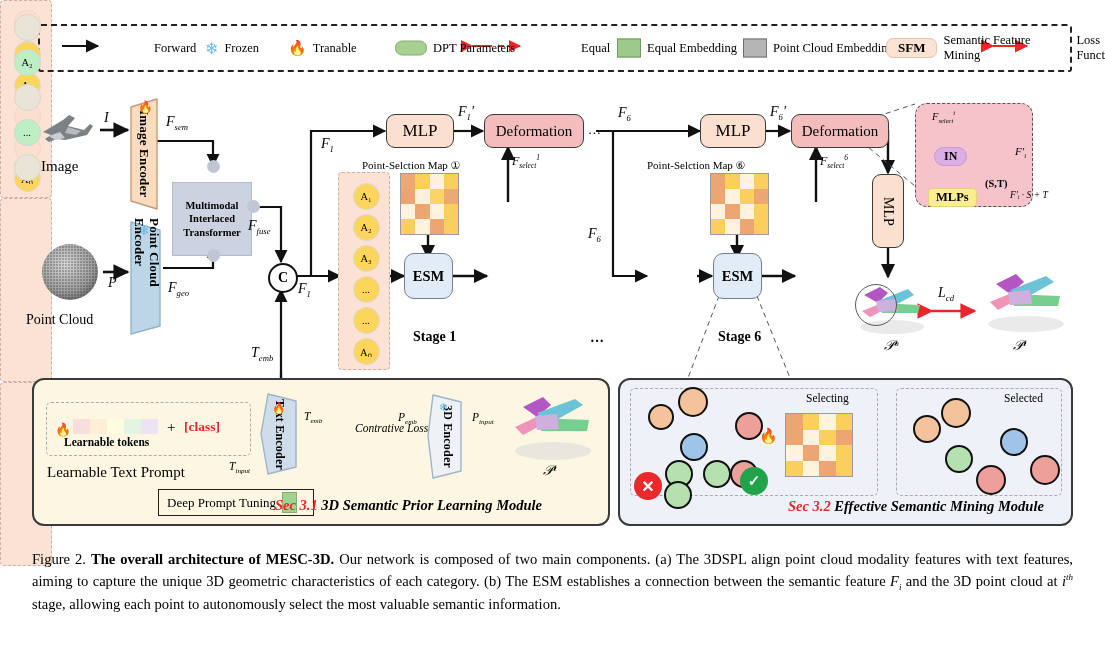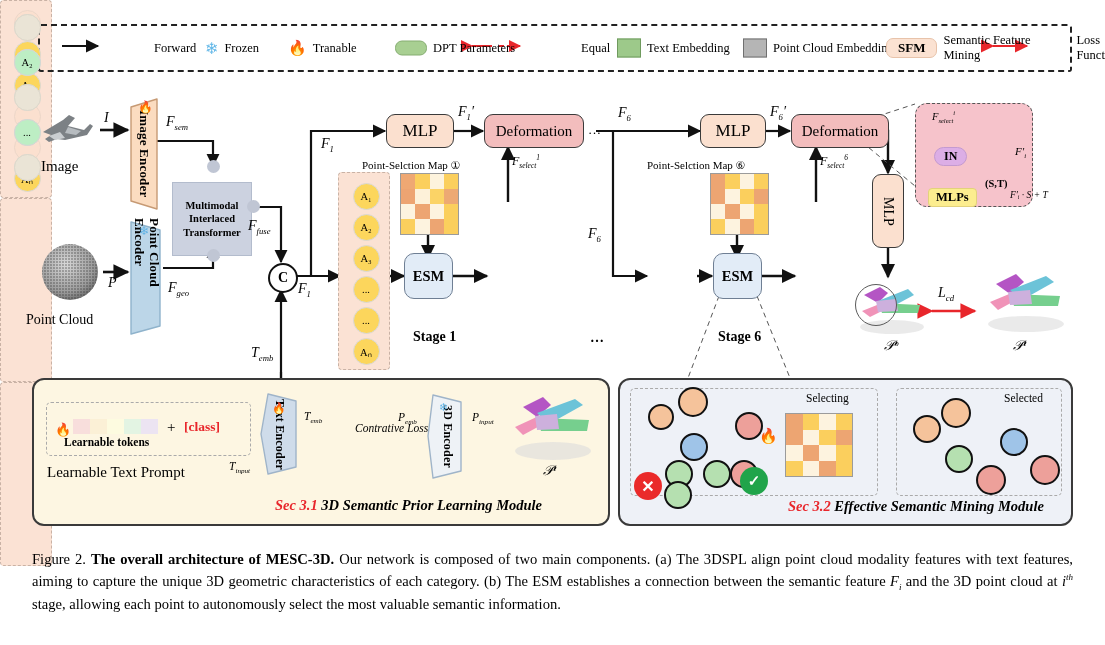--- a/index.html
+++ b/index.html
@@ -205,21 +205,21 @@
     <div class="lg-item" style="left:355px;">
       <span class="pill"></span>
       <span class="lg-txt">DPT Parameters</span>
     </div>
     <div class="lg-item" style="left:487px;">
       <span style="width:48px"></span>
         <span class="lg-txt">Equal</span>
     </div>
     <div class="lg-item" style="left:577px;">
       <span class="sw green"></span>
-      <span class="lg-txt">Text Embedding</span>
+      <span class="lg-txt">Equal Embedding</span>
     </div>
     <div class="lg-item" style="left:703px;">
       <span class="sw grey"></span>
       <span class="lg-txt">Point Cloud Embedding</span>
     </div>
     <div class="lg-item" style="left:846px;">
       <span class="sfm-pill">SFM</span>
       <span class="lg-txt">Semantic Feature Mining</span>
     </div>
     <div class="lg-item" style="left:1000px;">
@@ -449,20 +449,24 @@
     <span style="width:17px;height:15px;background:#fdfbe0;display:inline-block;"></span>
     <span style="width:17px;height:15px;background:#e3f4e3;display:inline-block;"></span>
     <span style="width:17px;height:15px;background:#ece4f2;display:inline-block;"></span>
   </div>
   <div class="lbl bold" style="left:64px;top:436px;font-size:11.5px;">Learnable tokens</div>
   <div class="lbl" style="left:167px;top:419px;font-size:15px;">+</div>
   <div class="lbl bold" style="left:184px;top:419px;font-size:13.5px;color:#e8262b;">[class]</div>
   <div class="lbl" style="left:47px;top:464px;font-size:15px;">Learnable Text Prompt</div>
   <div class="lbl it" style="left:229px;top:460px;font-size:11.5px;"><span>T</span><sub>input</sub></div>
 
+  <div class="abs" style="left:158px;top:489px;width:146px;height:25px;border:1.6px solid #222;background:#fdf6e2;display:flex;align-items:center;padding-left:8px;gap:6px;">
+    <span style="font-size:13px;">Deep Prompt Tuning</span>
+    <span style="width:13px;height:19px;background:#a8cf92;border:1px solid #85ad70;display:inline-block;"></span>
+  </div>
 
   <div class="trap" style="left:258px;top:393px;width:42px;height:82px;">
     <svg viewBox="0 0 42 82" style="position:static;width:42px;height:82px;">
       <path d="M10,1 L38,8 L38,74 L10,81 L3,41 Z" fill="#cfdcea" stroke="#9fb4c9" stroke-width="1.4" stroke-linejoin="round"></path>
     </svg>
     <div style="position:absolute;left:0;top:0;width:42px;height:82px;display:flex;align-items:center;justify-content:center;">
       <span class="cap" style="font-size:12px;">Text Encoder</span>
     </div>
     <span class="abs" style="left:14px;top:9px;font-size:11px;">🔥</span>
   </div>

